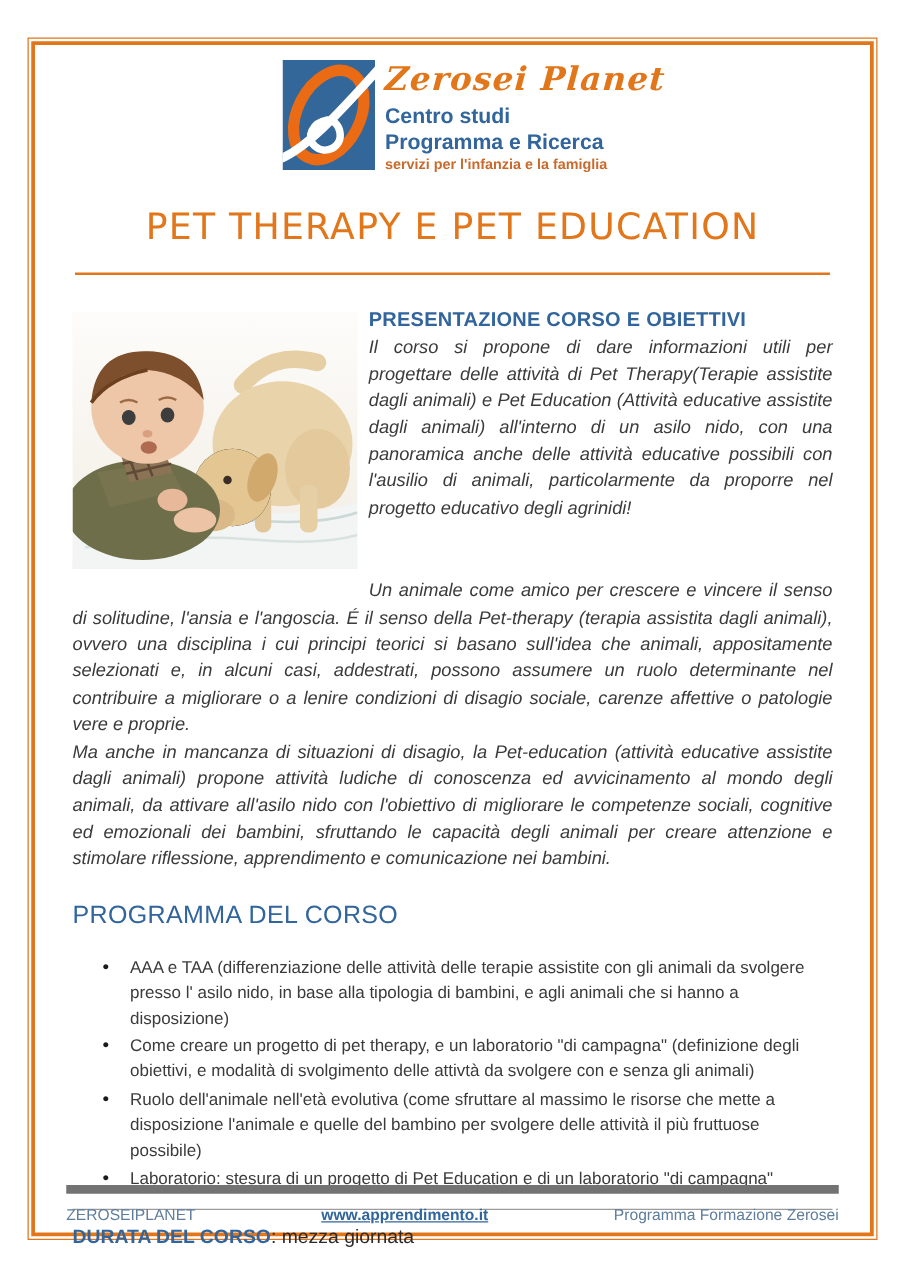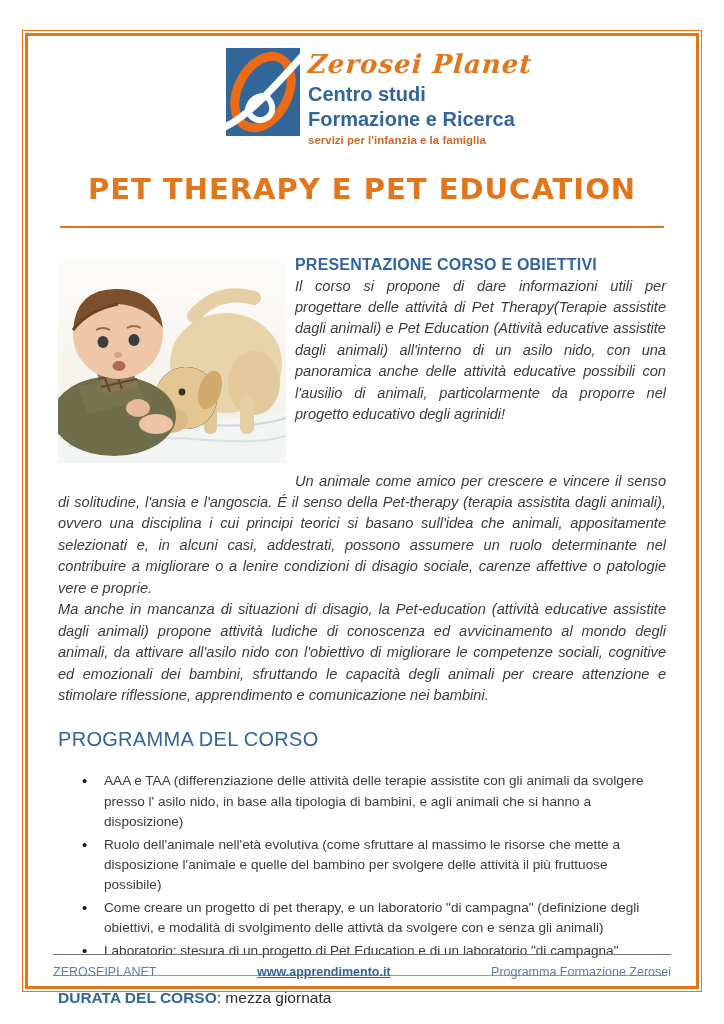--- a/index.html
+++ b/index.html
@@ -18,29 +18,29 @@
 
   
   .logo-block { display: flex; margin-left: 168px; margin-top: 2px; }
   .logo-mark { width: 74px; height: 88px; flex: 0 0 auto; }
   .logo-text { margin-left: 8px; padding-top: 2px; }
   .brand {
     font-family: "DejaVu Serif", serif; font-style: italic; font-weight: bold;
     color: #E2761B; font-size: 26px; line-height: 1.1; letter-spacing: 1px;
     transform: skewX(-4deg); transform-origin: left;
   }
-  .logo-l1, .logo-l2 { color: #31659C; font-weight: bold; font-size: 20px; line-height: 1.25; }
+  .logo-l1, .logo-l2 { color: #31659C; font-weight: bold; font-size: 17px; line-height: 1.25; }
   .logo-l1 { margin-top: 3px; }
   .logo-tag { color: #C96A2B; font-weight: bold; font-size: 11.5px; margin-top: 2px; }
 
   
   h1.page-title {
     margin-top: 26px; text-align: center;
     font-family: "DejaVu Sans", sans-serif;
-    color: #E2761B; font-size: 29px; letter-spacing: 1px; font-weight: bold;
+    color: #E2761B; font-size: 29px; letter-spacing: 1px; font-weight: normal;
   }
   hr.orange-rule { border: none; border-top: 2px solid #E2761B; margin: 20px 2px 28px 2px; }
 
   
   .photo {
     float: left; width: 228px; height: 205px; margin: 2px 9px 8px 0;
     background: #fbf9f6; overflow: hidden;
   }
   .photo svg { display: block; }
   h2.presentation-heading {
@@ -68,21 +68,21 @@
   }
 
   
   hr.gray-rule { border: none; border-top: 1px solid #9b9b9b; margin: 14px 0 12px 0; }
   .info-line { font-size: 15.5px; color: #2b2b2b; line-height: 1.35; }
   .info-line .blue-label { color: #31659C; font-weight: bold; }
 
   
   footer.page-footer {
     position: absolute; left: 30px; right: 30px; bottom: 8px;
-    border-top: 1px solid #737373; padding-top: 10px; padding-bottom: 4px;
+    border-top: 7px solid #737373; padding-top: 10px; padding-bottom: 4px;
     display: flex; justify-content: space-between; align-items: baseline;
     font-size: 12.5px; color: #5F7D9C;
   }
   footer.page-footer a {
     color: #31659C; font-weight: bold; text-decoration: underline; cursor: pointer;
   }
 </style>
 </head>
 <body>
 
@@ -94,21 +94,21 @@
         <rect x="0" y="0" width="74" height="88" fill="#336699"></rect>
         <g transform="rotate(27 37 44)">
           <ellipse cx="37" cy="44" rx="25" ry="38" fill="none" stroke="#EB6A14" stroke-width="9"></ellipse>
         </g>
         <path d="M -4 80 C 18 72, 44 44, 78 6" fill="none" stroke="#ffffff" stroke-width="7" stroke-linecap="round"></path>
         <path d="M 36 48 C 24 50, 18 62, 26 69 C 34 76, 48 70, 46 58 C 45 52, 41 48, 36 48 Z" fill="none" stroke="#ffffff" stroke-width="6" stroke-linecap="round"></path>
       </svg>
       <div class="logo-text">
         <div class="brand">Zerosei Planet</div>
         <div class="logo-l1">Centro studi</div>
-        <div class="logo-l2">Formazione e Ricerca</div>
+        <div class="logo-l2">Programma e Ricerca</div>
         <div class="logo-tag">servizi per l'infanzia e la famiglia</div>
       </div>
     </header>
 
     <h1 class="page-title">PET THERAPY E PET EDUCATION</h1>
     <hr class="orange-rule">
 
     <section class="presentation">
       <div class="photo">
         <svg viewBox="0 0 228 205" width="228" height="205" aria-hidden="true">
@@ -162,22 +162,22 @@
       </div>
       <h2 class="presentation-heading">PRESENTAZIONE CORSO E OBIETTIVI</h2>
       <p class="body-text p1">Il corso si propone di dare informazioni utili per progettare delle attività di Pet Therapy(Terapie assistite dagli animali) e Pet Education (Attività educative assistite dagli animali) all'interno di un asilo nido, con una panoramica anche delle attività educative possibili con l'ausilio di animali, particolarmente da proporre nel progetto educativo degli agrinidi!</p>
       <p class="body-text p2">Un animale come amico per crescere e vincere il senso di solitudine, l'ansia e l'angoscia. É il senso della Pet-therapy (terapia assistita dagli animali), ovvero una disciplina i cui principi teorici si basano sull'idea che animali, appositamente selezionati e, in alcuni casi, addestrati, possono assumere un ruolo determinante nel contribuire a migliorare o a lenire condizioni di disagio sociale, carenze affettive o patologie vere e proprie.</p>
       <p class="body-text p3">Ma anche in mancanza di situazioni di disagio, la Pet-education (attività educative assistite dagli animali) propone attività ludiche di conoscenza ed avvicinamento al mondo degli animali, da attivare all'asilo nido con l'obiettivo di migliorare le competenze sociali, cognitive ed emozionali dei bambini, sfruttando le capacità degli animali per creare attenzione e stimolare riflessione, apprendimento e comunicazione nei bambini.</p>
     </section>
 
     <h2 class="program-heading">PROGRAMMA DEL CORSO</h2>
     <ul class="program-list">
         <li>AAA e TAA (differenziazione delle attività delle terapie assistite con gli animali da svolgere presso l' asilo nido, in base alla tipologia di bambini, e agli animali che si hanno a disposizione)</li>
+        <li>Come creare un progetto di pet therapy, e un laboratorio "di campagna" (definizione degli obiettivi, e modalità di svolgimento delle attivtà da svolgere con e senza gli animali)</li>
         <li>Ruolo dell'animale nell'età evolutiva (come sfruttare al massimo le risorse che mette a disposizione l'animale e quelle del bambino per svolgere delle attività il più fruttuose possibile)</li>
-        <li>Come creare un progetto di pet therapy, e un laboratorio "di campagna" (definizione degli obiettivi, e modalità di svolgimento delle attivtà da svolgere con e senza gli animali)</li>
         <li>Laboratorio: stesura di un progetto di Pet Education e di un laboratorio "di campagna"</li>
       </ul>
 
     <hr class="gray-rule">
 
     <p class="info-line durata"><span class="blue-label">DURATA DEL CORSO</span><span>: mezza giornata</span></p>
 
   </div>
 
   <footer class="page-footer">

